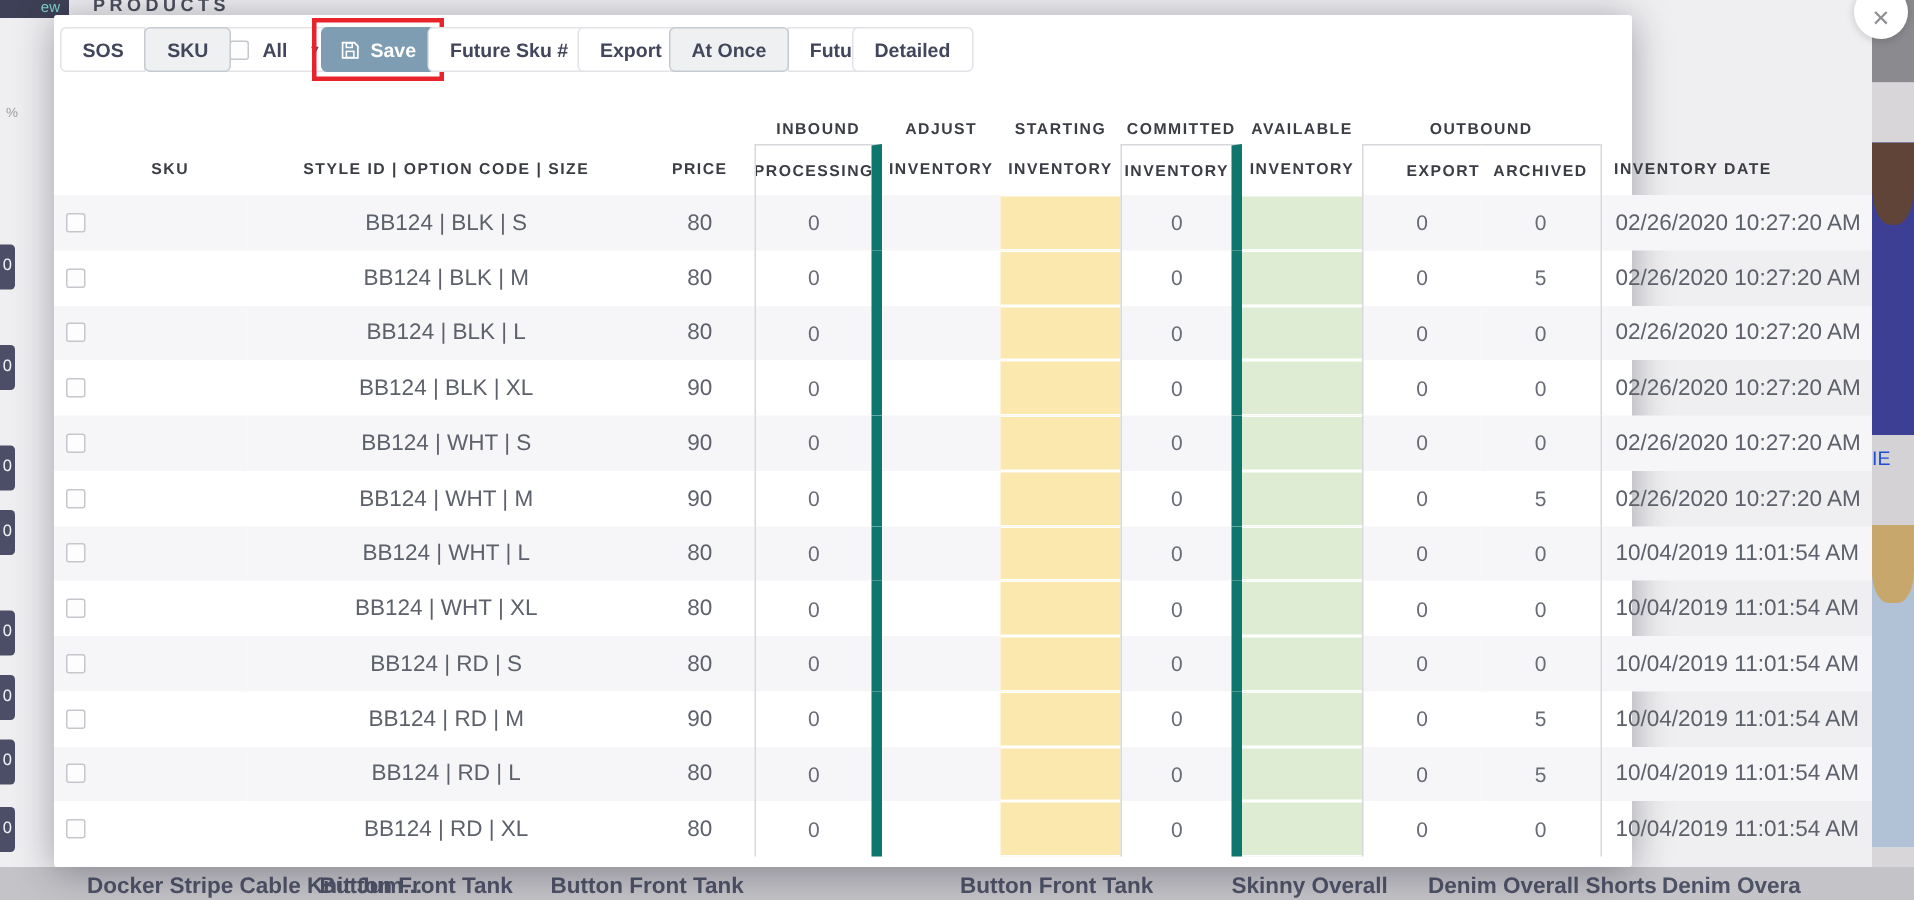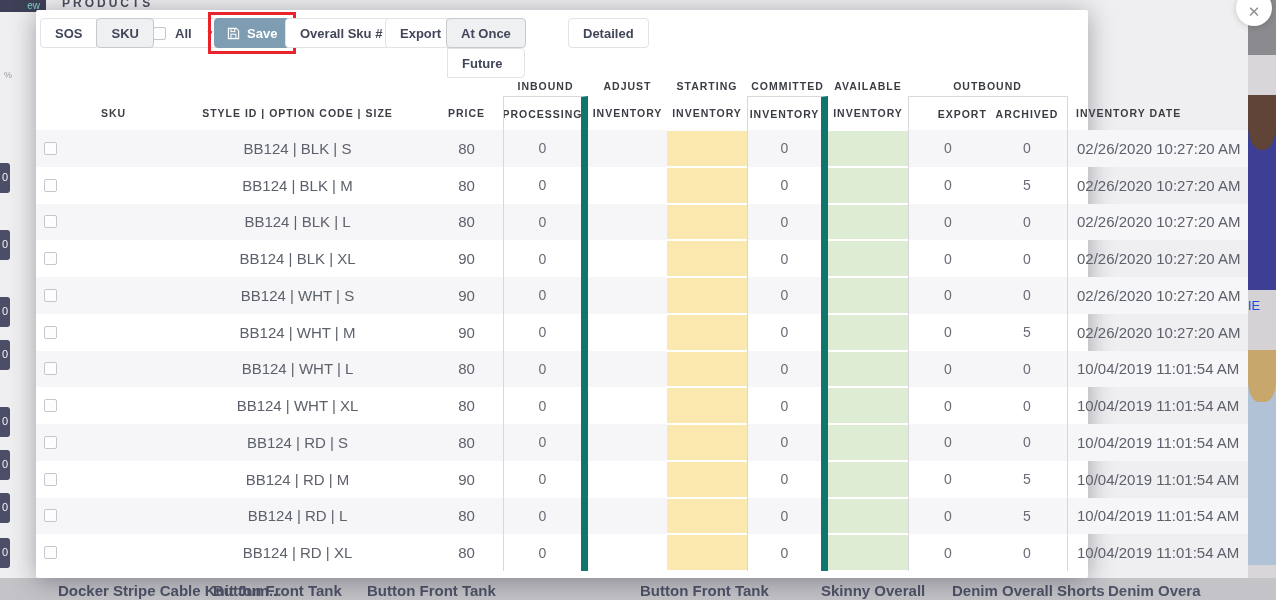--- a/index.html
+++ b/index.html
@@ -41,21 +41,21 @@
   .seg:last-child { border-radius:0 4px 4px 0; }
   .seg.sel { background:#eff0f2; border:1px solid #c5cad1; border-radius:4px; margin:0 -1px; z-index:2; }
   .all-btn { position:absolute; left:102px; top:8px; }
   .cbx { width:13px; height:13px; border:1px solid #c6c6cd; border-radius:2px; background:#fdfdfe; }
   .all-label { margin-left:9px; }
   .caret { margin-left:16px; font-size:9px; color:#4a4e5a; }
   .red-box { position:absolute; left:172px; top:2px; border:3px solid #e8232b; padding:3px; }
   .save-btn { background:#7e9db2; border:1px solid #7e9db2; color:#fff; padding:0 12px; gap:7px; }
   .pos-create { position:absolute; left:249px; top:8px; }
   .pos-export { position:absolute; left:349px; top:8px; }
-  .pos-atonce { left:411px; top:8px;flex-direction:column; }
+  .pos-atonce { left:411px; top:8px; }
   .pos-detailed { position:absolute; left:532px; top:8px; }
   .pos-sossku { left:4px; top:8px; }
 
   
   .grid { position:absolute; left:0; top:60px; display:grid;
           grid-template-columns:26px 103px 265px 73px 85px 79px 80px 81px 80px 79px 80px 181px;
           grid-template-rows:26px 34px repeat(12, 36.75px); }
   .tc { display:flex; align-items:center; justify-content:center; font-size:15px; color:#5d616b; overflow:hidden; }
   .h1 { align-items:flex-end; padding-bottom:4px; }
   .h1,.h2 { font-size:10.5px; font-weight:700; letter-spacing:1px; color:#3a3d44; }
@@ -126,21 +126,21 @@
       <div class="red-box">
         <button class="btn save-btn">
           <svg width="13" height="13" viewBox="0 0 14 14">
             <path d="M1.5 1.5 H10 L12.5 4 V12.5 H1.5 Z" fill="none" stroke="#fff" stroke-width="1.2"></path>
             <rect x="4.2" y="7.8" width="5.4" height="4.4" fill="none" stroke="#fff" stroke-width="1.1"></rect>
             <rect x="4.2" y="1.8" width="4.2" height="3.2" fill="none" stroke="#fff" stroke-width="1.1"></rect>
           </svg>
           <span>Save</span>
         </button>
       </div>
-      <button class="btn pos-create">Overall Sku #</button>
+      <button class="btn pos-create">Future Sku #</button>
       <button class="btn pos-export">Export</button>
       <div class="seg-group pos-atonce">
         <button class="btn seg sel">At Once</button>
         <button class="btn seg">Future</button>
       </div>
       <button class="btn pos-detailed">Detailed</button>
     </div>
 
     <div class="grid" id="sku-table">
         <div class="tc h1" style="grid-area: 1 / 5;">INBOUND</div>

